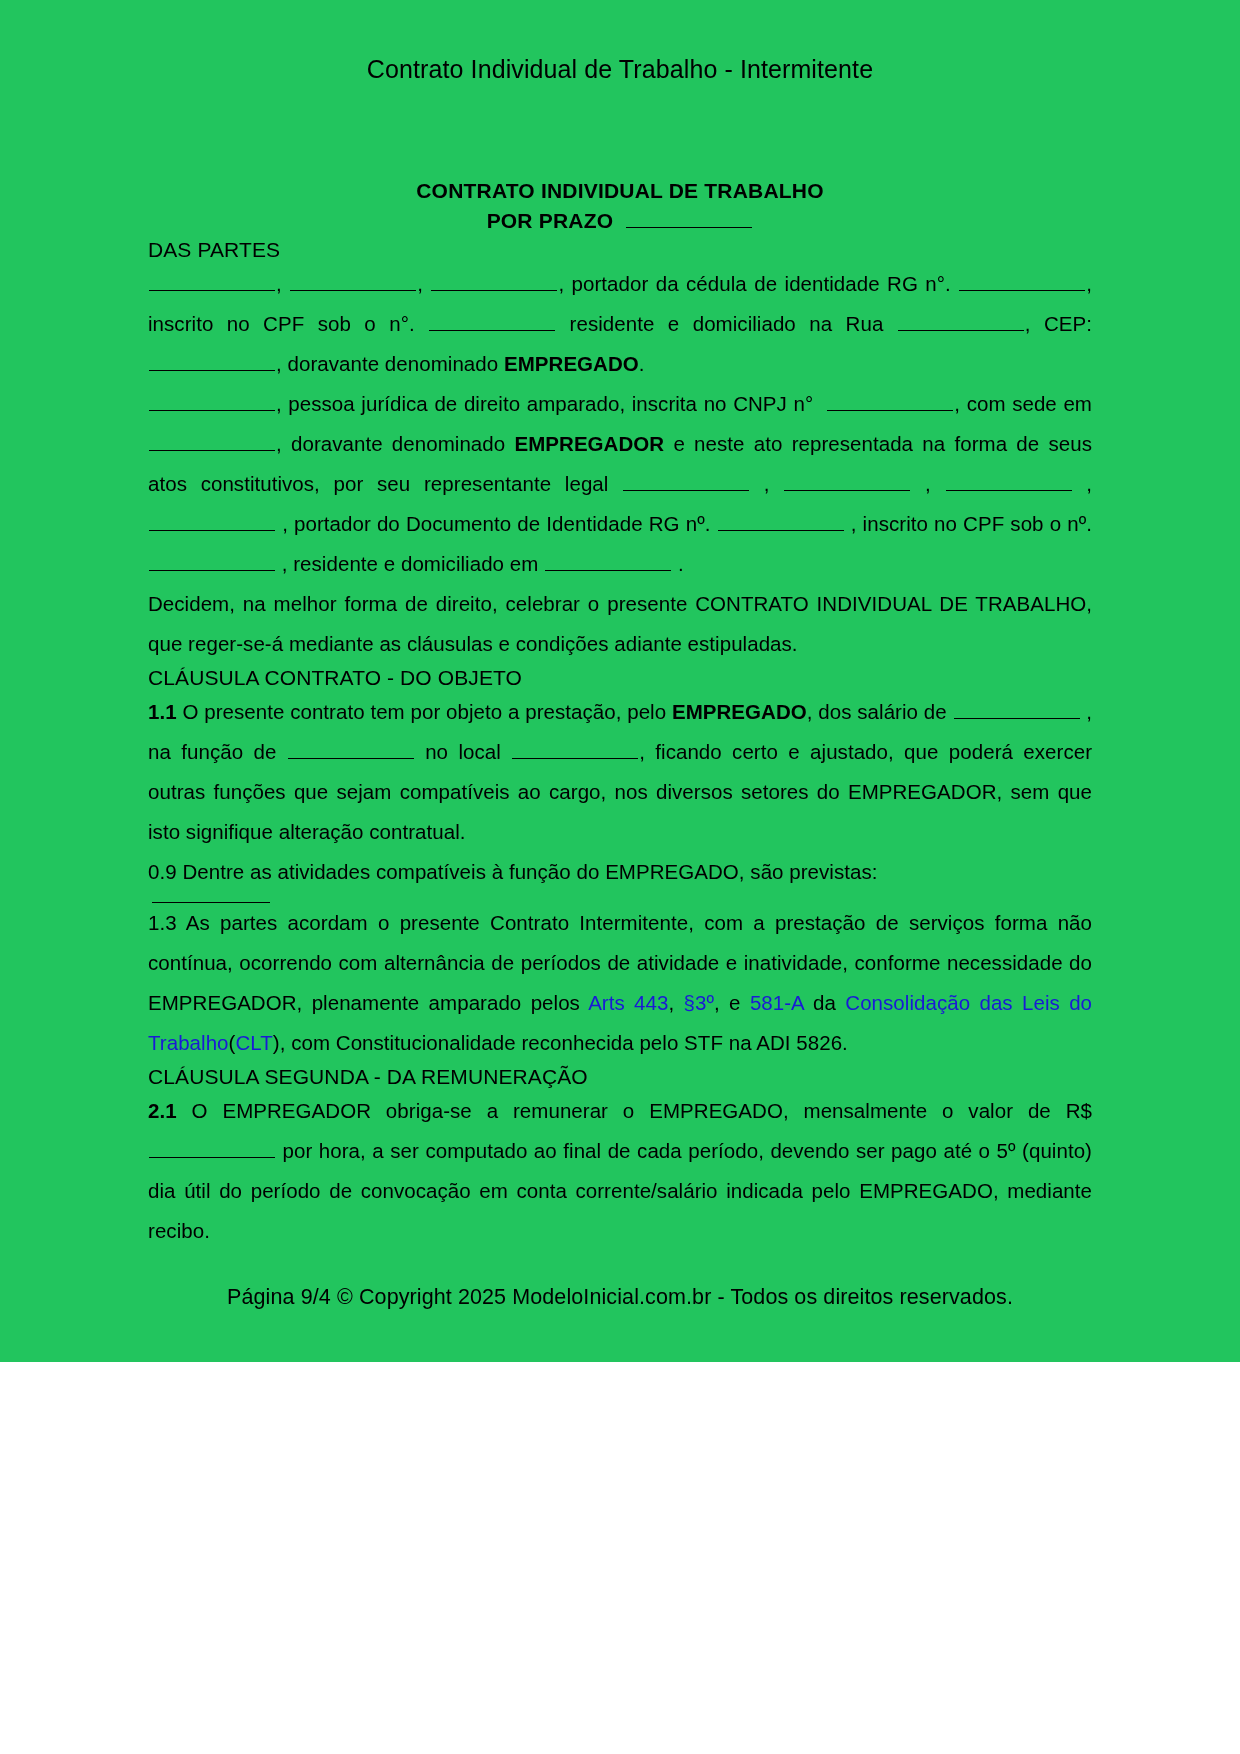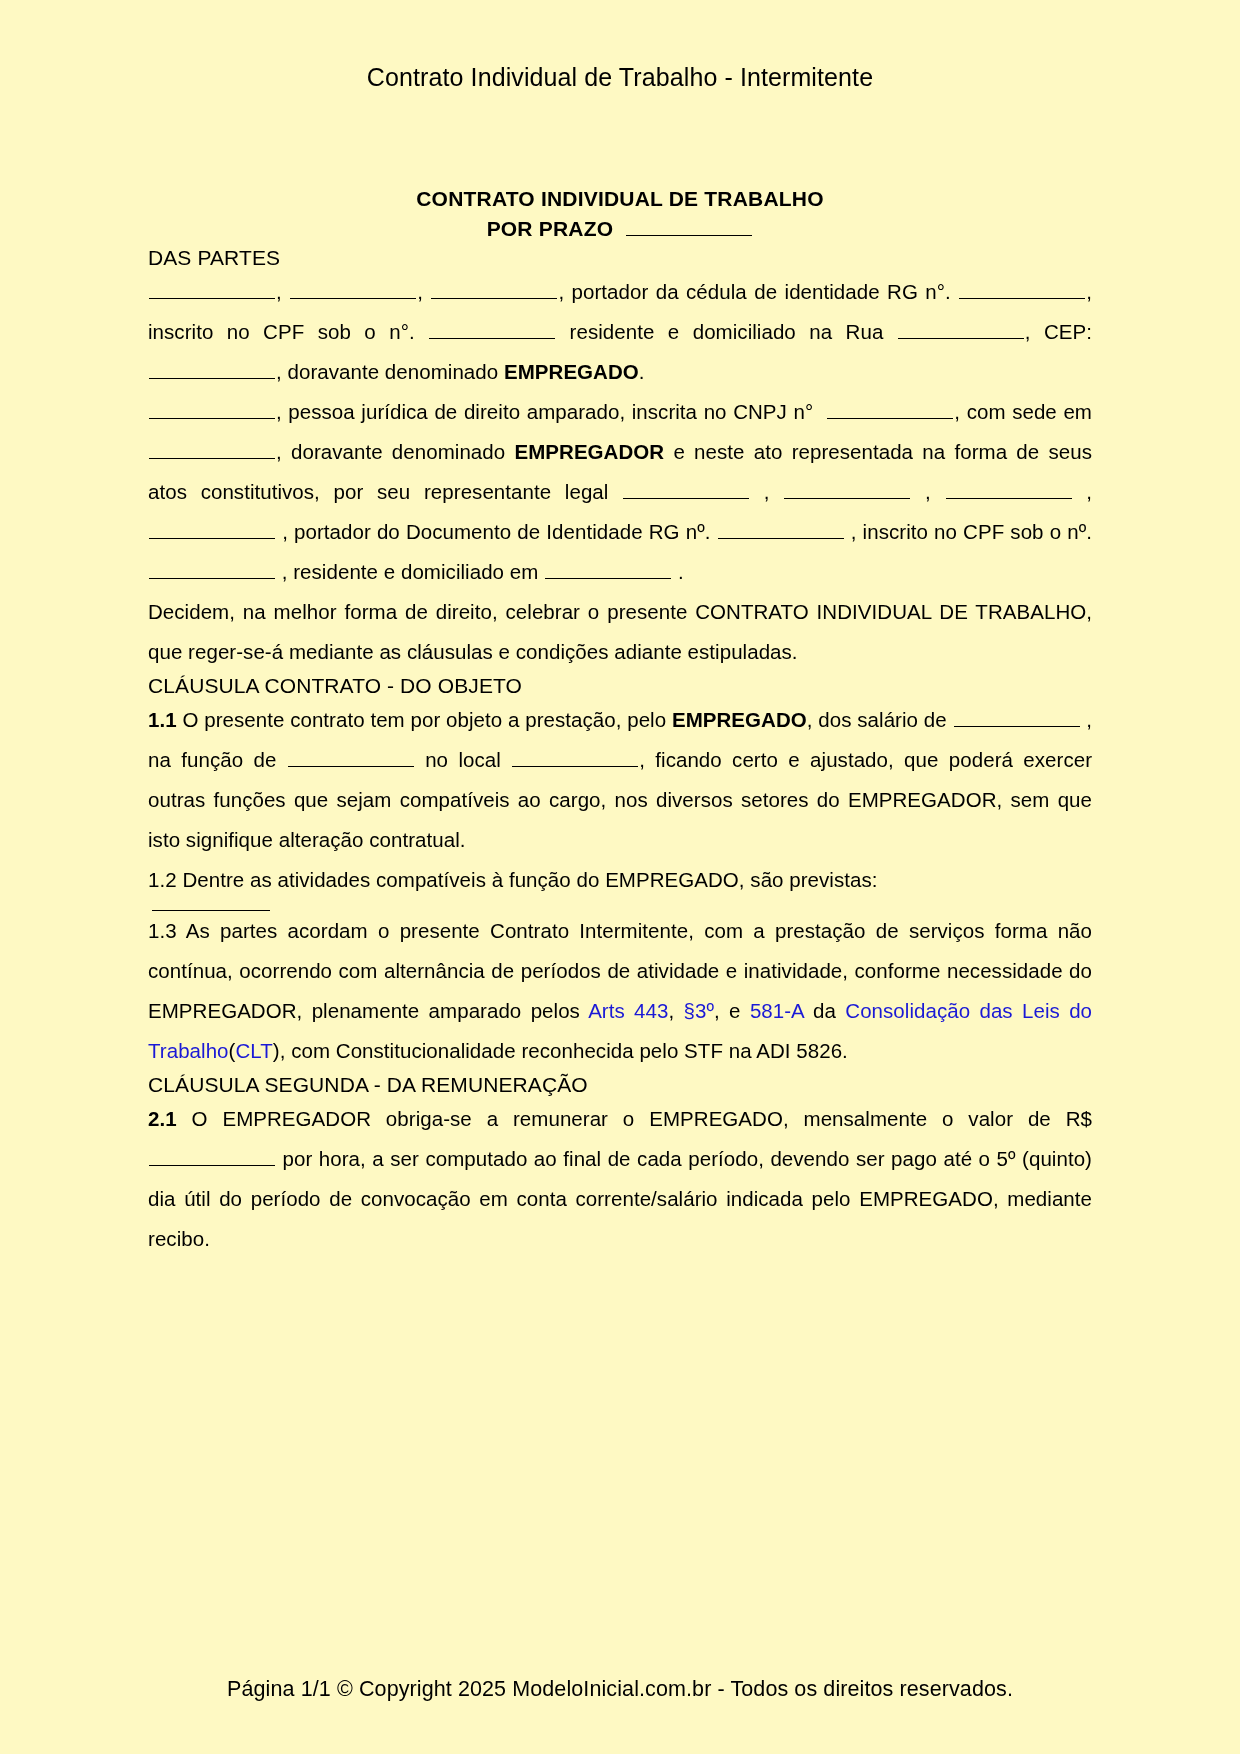--- a/index.html
+++ b/index.html
@@ -12,25 +12,25 @@
     width: 1240px;
     height: 1754px;
     font-family: "Liberation Sans", sans-serif;
     color: #000000;
     -webkit-font-smoothing: antialiased;
     position: relative;
     overflow: hidden;
   }
   .page {
     width: 1240px;
-    height: 1754px;
+    height: 1362px;
     box-sizing: border-box;
-    padding: 12px;
+    padding: 4px;
     position: relative;
-    background: #fef9c3;
+    background: #22c55e;
   }
   .doc-header {
     text-align: center;
     font-size: 25px;
     line-height: 1.2;
     padding-top: 50px;
     letter-spacing: 0.1px;
   }
   .content {
     margin: 16px auto;
@@ -158,21 +158,21 @@
 
     <p class="para mt-md">
       <b>1.1</b>
       <span>O presente contrato tem por objeto a prestação, pelo</span>
       <b>EMPREGADO</b><span>, dos salário de</span>
       <span class="blank b-lg"></span> <span>, na função de</span>
       <span class="blank b-lg"></span> <span>no local</span>
       <span class="blank b-lg"></span><span>, ficando certo e ajustado, que poderá exercer outras funções que sejam compatíveis ao cargo, nos diversos setores do EMPREGADOR, sem que isto signifique alteração contratual.</span>
     </p>
 
-    <p class="para mt-md">1.2 Dentre as atividades compatíveis à função do EMPREGADO, são previstas:</p>
+    <p class="para mt-md">0.9 Dentre as atividades compatíveis à função do EMPREGADO, são previstas:</p>
 
     <span class="blank-standalone"></span>
 
     <p class="para mt-lg">
       <span>1.3 As partes acordam o presente Contrato Intermitente, com a prestação de serviços forma não contínua, ocorrendo com alternância de períodos de atividade e inatividade, conforme necessidade do EMPREGADOR, plenamente amparado pelos</span>
       <span class="doclink">Arts 443</span><span>,</span>
       <span class="doclink">§3º</span><span>, e</span>
       <span class="doclink">581-A</span>
       <span>da</span>
       <span class="doclink">Consolidação das Leis do Trabalho</span><span>(</span><span class="doclink">CLT</span><span>), com Constitucionalidade reconhecida pelo STF na ADI 5826.</span>
@@ -181,15 +181,15 @@
     <h2 class="section-heading sp-cl2">CLÁUSULA SEGUNDA - DA REMUNERAÇÃO</h2>
 
     <p class="para mt-md">
       <b>2.1</b>
       <span>O EMPREGADOR obriga-se a remunerar o EMPREGADO, mensalmente o valor de R$</span>
       <span class="blank b-lg"></span> <span>por hora, a ser computado ao final de cada período, devendo ser pago até o 5º (quinto) dia útil do período de convocação em conta corrente/salário indicada pelo EMPREGADO, mediante recibo.</span>
     </p>
 
   </div>
 
-  <div class="footer">Página 1/1 © Copyright 2025 ModeloInicial.com.br - Todos os direitos reservados.</div>
+  <div class="footer">Página 9/4 © Copyright 2025 ModeloInicial.com.br - Todos os direitos reservados.</div>
 
 </div>
 
 </body></html>

